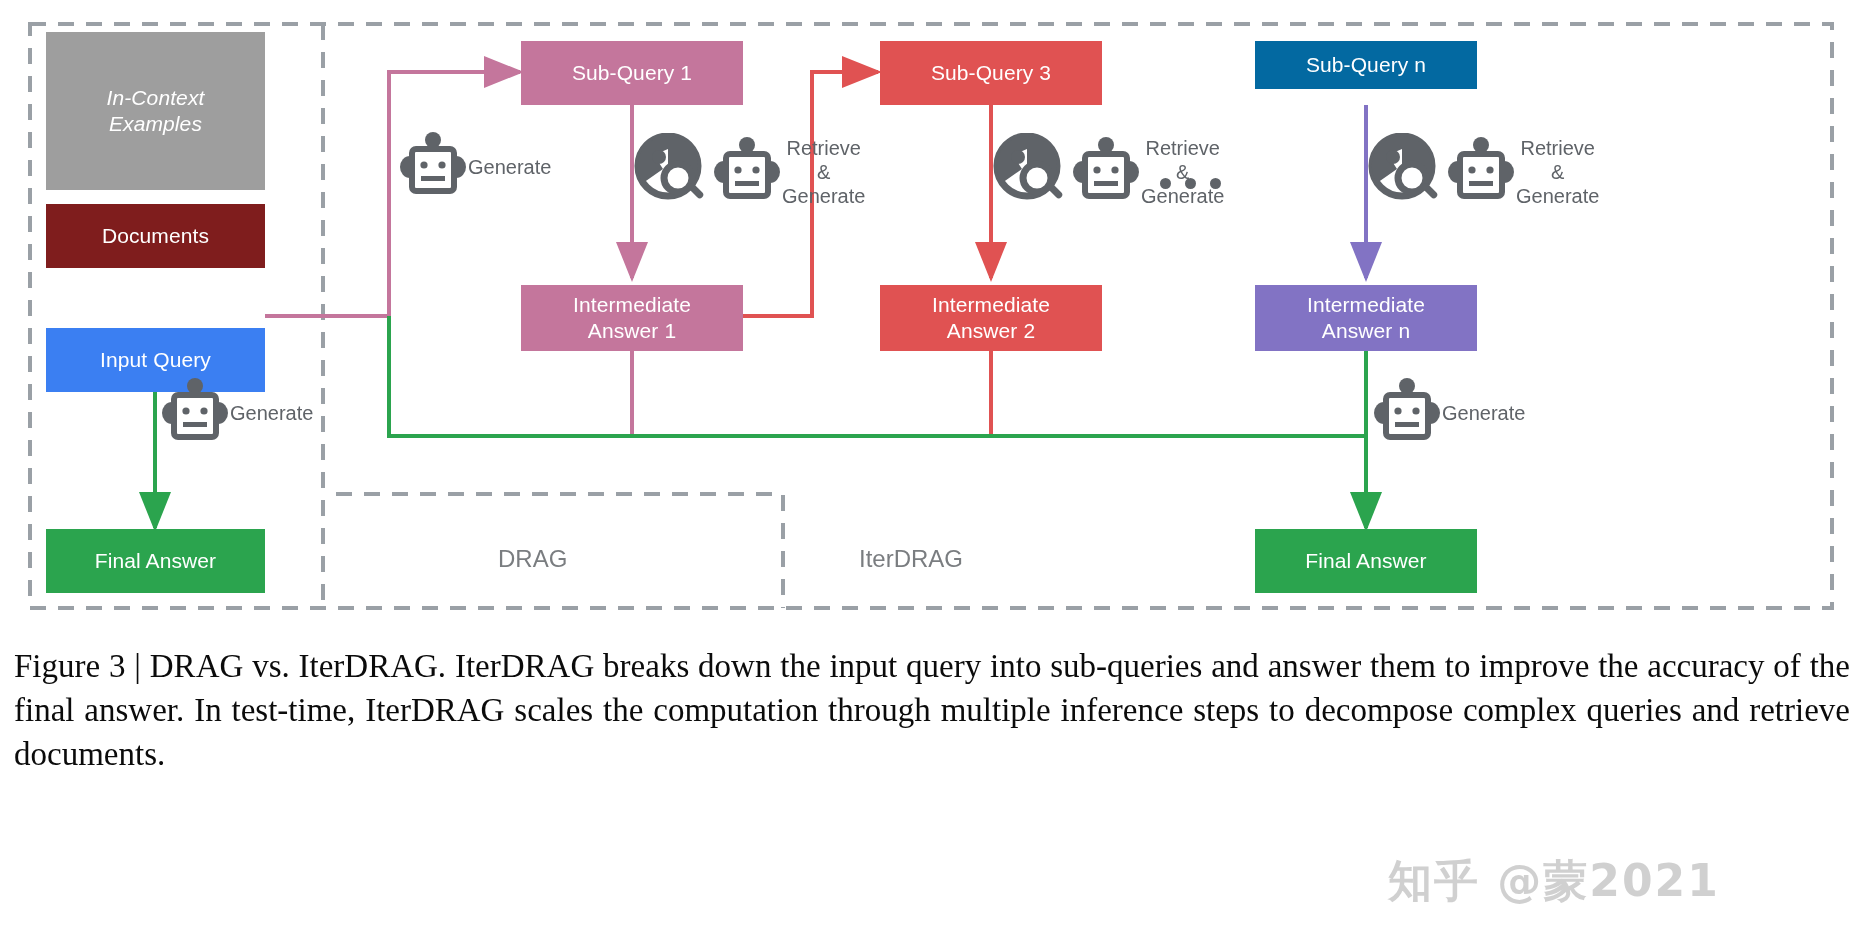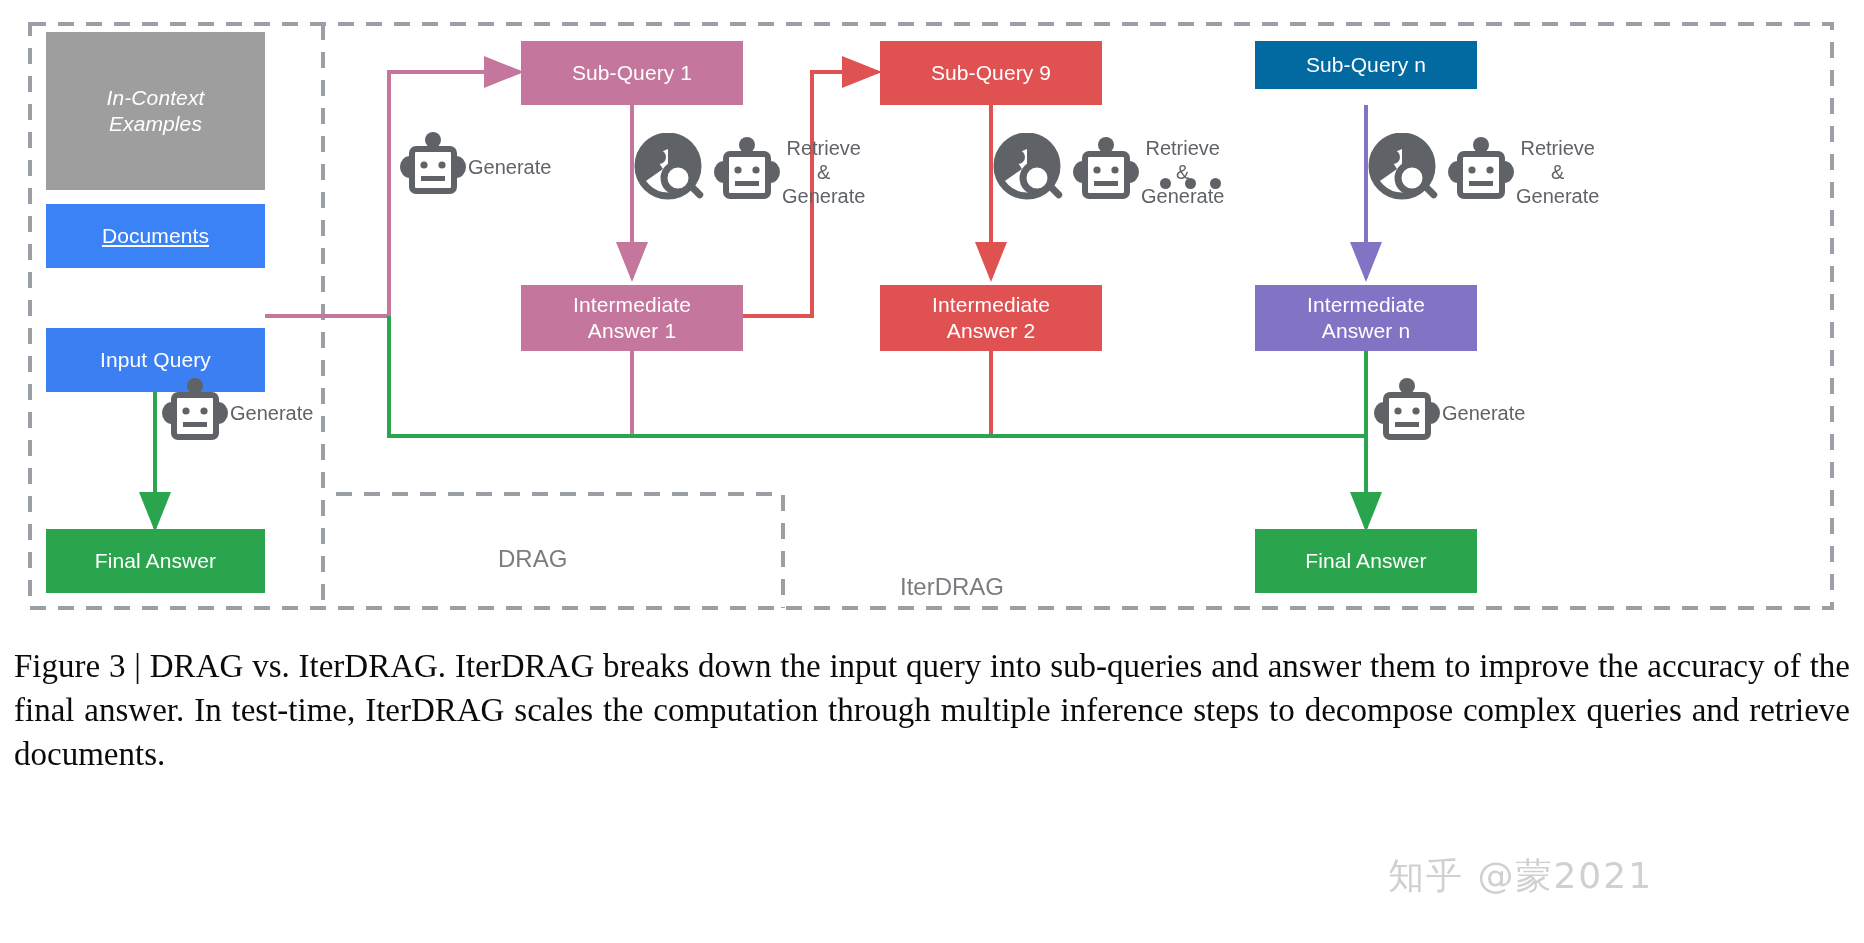--- a/index.html
+++ b/index.html
@@ -101,27 +101,28 @@
     color: #0b0b0b;
     text-align: justify;
     z-index: 5;
   }
   #caption .lead { white-space: normal; }
   
   #watermark {
     position: absolute;
     left: 1388px;
     top: 852px;
-    font-size: 36px;
+    font-size: 44px;
     color: rgba(150,150,150,0.45);
     font-family: "DejaVu Sans", sans-serif;
     letter-spacing: 2px;
     z-index: 9;
     pointer-events: none;
     white-space: nowrap;
+    font-weight: bold;
   }
 </style>
 </head>
 <body>
 
 <div id="root">
 
   <div id="figure">
 
     <svg class="layer" viewBox="0 0 1864 640" preserveAspectRatio="none" aria-hidden="true">
@@ -162,32 +163,32 @@
       <path d="M155,351 L155,528" fill="none" stroke="#2ba44e" stroke-width="4" marker-end="url(#ah-green)"></path>
 
       <path d="M389,316 L389,436 L1366,436" fill="none" stroke="#2ba44e" stroke-width="4"></path>
 
       <path d="M1366,351 L1366,528" fill="none" stroke="#2ba44e" stroke-width="4" marker-end="url(#ah-green)"></path>
     </svg>
 
     <div class="node" style="left:46px; top:32px; width:219px; height:158px; background:#9e9e9e;font-style:italic;">In-Context
 Examples</div>
 
-    <div class="node" style="left:46px; top:204px; width:219px; height:64px; background:#3b82f6;text-decoration:underline;">Documents</div>
+    <div class="node" style="left:46px; top:204px; width:219px; height:64px; background:#7f1d1d;">Documents</div>
 
     <div class="node" style="left:46px; top:287px; width:219px; height:64px; background:#3b7ff2;margin-top:41px;">Input Query</div>
 
     <div class="node" style="left:46px; top:529px; width:219px; height:64px; background:#2ba44e;">Final Answer</div>
 
     <div class="node" style="left:521px; top:41px; width:222px; height:64px; background:#c4769c;text-align:center;">Sub-Query 1</div>
 
     <div class="node" style="left:521px; top:285px; width:222px; height:66px; background:#c4769c;">Intermediate
 Answer 1</div>
 
-    <div class="node" style="left:880px; top:41px; width:222px; height:64px; background:#e05252;">Sub-Query 9</div>
+    <div class="node" style="left:880px; top:41px; width:222px; height:64px; background:#e05252;">Sub-Query 3</div>
 
     <div class="node" style="left:880px; top:285px; width:222px; height:66px; background:#e05252;">Intermediate
 Answer 2</div>
 
     <div class="node" style="left:1255px; top:41px; width:222px; height:48px; background:#0369a1;">Sub-Query n</div>
 
     <div class="node" style="left:1255px; top:285px; width:222px; height:66px; background:#8273c4;">Intermediate
 Answer n</div>
 
     <div class="node" style="left:1255px; top:529px; width:222px; height:64px; background:#2ba44e;">Final Answer</div>
@@ -334,21 +335,21 @@
             <circle cx="44" cy="35" r="3.6" fill="#5f6368"></circle>
             <rect x="23" y="46" width="24" height="5" fill="#5f6368"></rect>
           </svg>
         </span>
       </div>
       <div class="icon-caption">Generate</div>
     </div>
 
     <div class="section-label" style="left:498px; top:545px;">DRAG</div>
 
-    <div class="section-label" style="left:900px; top:545px;margin-top:28px;">IterDRAG</div>
+    <div class="section-label" style="left:859px; top:545px;">IterDRAG</div>
 
   </div>
 
   <div id="caption">
     <span class="lead">Figure 3 | DRAG vs. IterDRAG. IterDRAG breaks down the input query into sub-queries and answer them to improve the accuracy of the final answer. In test-time, IterDRAG scales the computation through multiple inference steps to decompose complex queries and retrieve documents.</span>
   </div>
 
   <div id="watermark">知乎 @蒙2021</div>
 
 </div>

